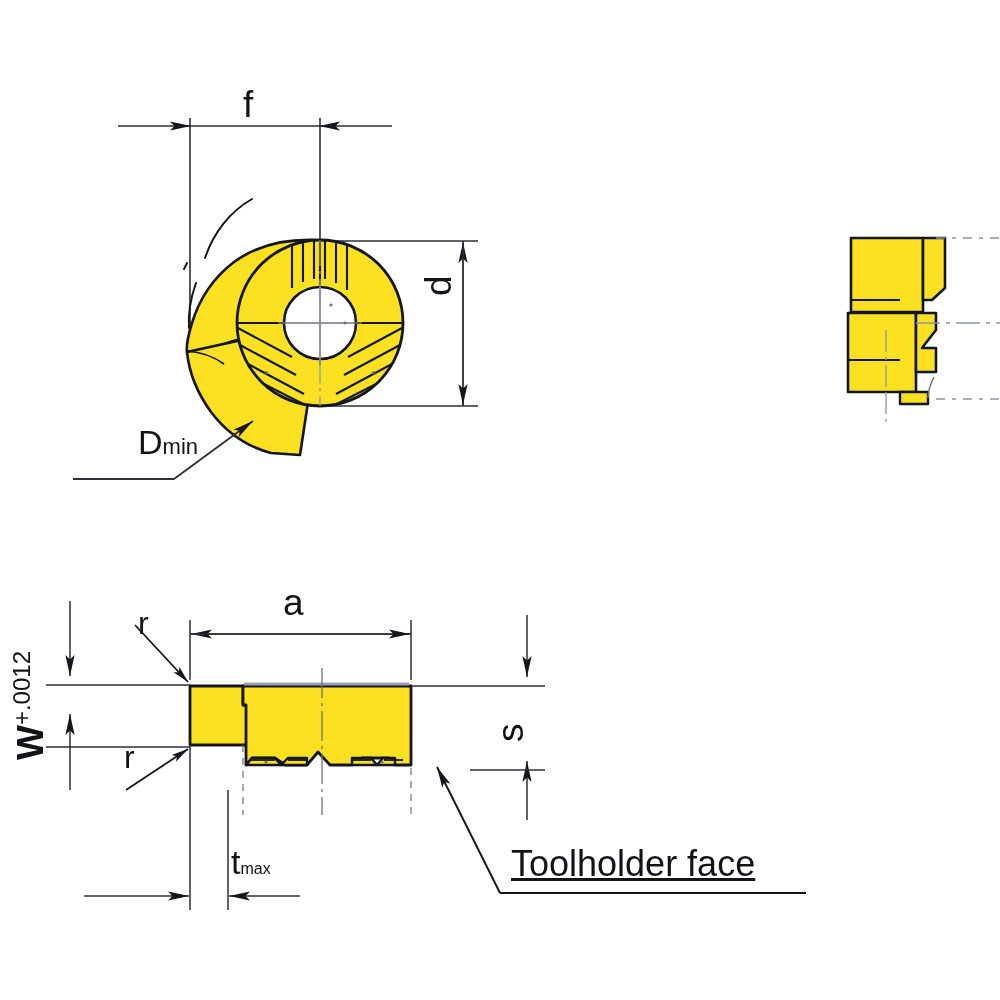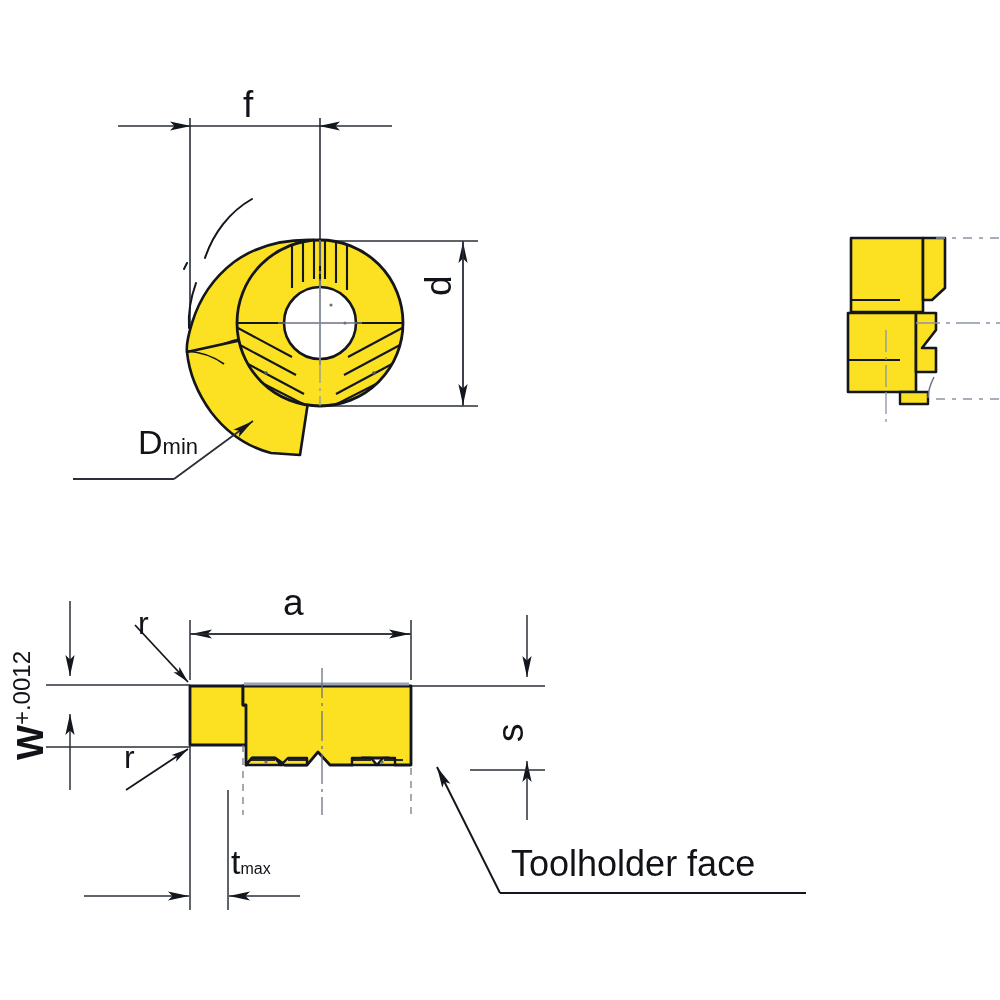--- a/index.html
+++ b/index.html
@@ -41,21 +41,21 @@
   .lbl-s      { left: 492px; top: 742px; font-size: 37px; transform: rotate(-90deg); transform-origin: left top; }
   .lbl-dmin   { left:  96px; top: 425px; font-size: 34px; margin-left: 42px; }
   .lbl-dmin .sub { font-size: 22px; }
   .lbl-tmax   { left: 231px; top: 845px; font-size: 34px; }
   .lbl-tmax .sub { font-size: 16px; }
   .lbl-w      { left:  10px; top: 760px; font-size: 37px; font-weight: 700;
                 transform: rotate(-90deg); transform-origin: left top; }
   .lbl-w .sup { font-size: 24px; font-weight: 400; vertical-align: super; }
   .lbl-r1     { left: 138px; top: 607px; font-size: 32px; }
   .lbl-r2     { left: 124px; top: 741px; font-size: 32px; }
-  .lbl-tool   { left: 511px; top: 846px; font-size: 36px; }
+  .lbl-tool   { left: 511px; top: 846px; font-size: 36px; text-decoration: underline; }
 </style>
 </head>
 <body>
 
 <div id="sheet">
 
   <svg id="drawing-svg" viewBox="0 0 1000 1000">
     <defs>
 
       <marker id="ar-r" markerWidth="22" markerHeight="10" refX="21" refY="5" orient="auto" markerUnits="userSpaceOnUse">

